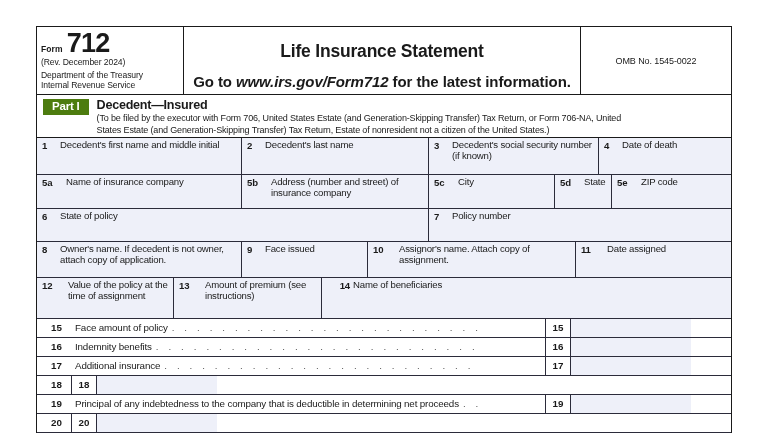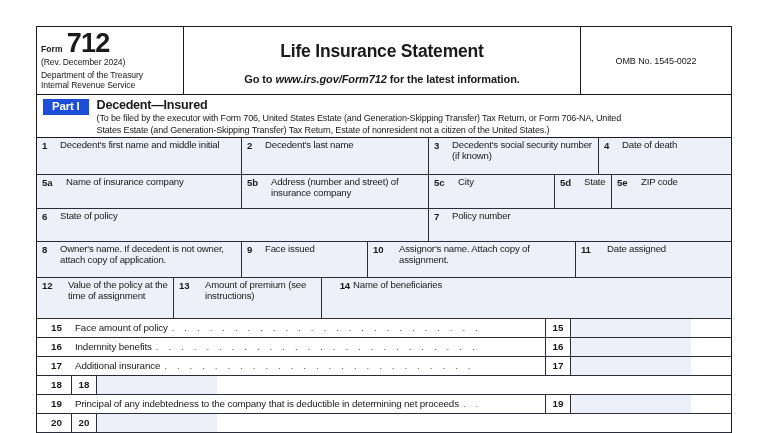--- a/index.html
+++ b/index.html
@@ -32,32 +32,32 @@
   .form-num{font-size:27px;font-weight:700;line-height:26px;letter-spacing:-.7px;}
   .rev{font-size:8.6px;margin-top:1px;letter-spacing:-.1px;}
   .dept{font-size:8.6px;line-height:10.4px;margin-top:3px;letter-spacing:-.1px;}
 
   .title{
     position:absolute;left:0;right:0;top:14px;text-align:center;
     font-size:17.5px;font-weight:700;letter-spacing:-.2px;
   }
   .goto{
     position:absolute;left:0;right:0;top:46px;text-align:center;
-    font-size:11px;font-weight:700;letter-spacing:-.1px;
+    font-size:15px;font-weight:700;letter-spacing:-.1px;
   }
   .goto i{font-style:italic;}
   .omb{
     position:absolute;left:0;right:0;top:29px;text-align:center;
     font-size:9px;letter-spacing:-.1px;
   }
 
   
   .partrow{display:flex;align-items:flex-start;padding:3px 0 2px 2px;border-bottom:1.4px solid #1a1a1a;}
   .part-badge{
-    background:#1d4ed8;color:#fff;font-size:11.5px;font-weight:700;
+    background:#4d7c0f;color:#fff;font-size:11.5px;font-weight:700;
     padding:1px 9px 2px 9px;margin:1px 0 0 4px;letter-spacing:-.2px;line-height:13px;
   }
   .part-body{margin-left:8px;flex:1;}
   .part-title{font-size:12.6px;font-weight:700;letter-spacing:-.25px;line-height:14px;}
   .part-sub{font-size:9px;line-height:10.6px;margin-top:1px;letter-spacing:-.15px;}
 
   
   .frow{display:flex;border-bottom:1.2px solid #2b2b3a;box-sizing:border-box;}
   .fcell{
     box-sizing:border-box;position:relative;

